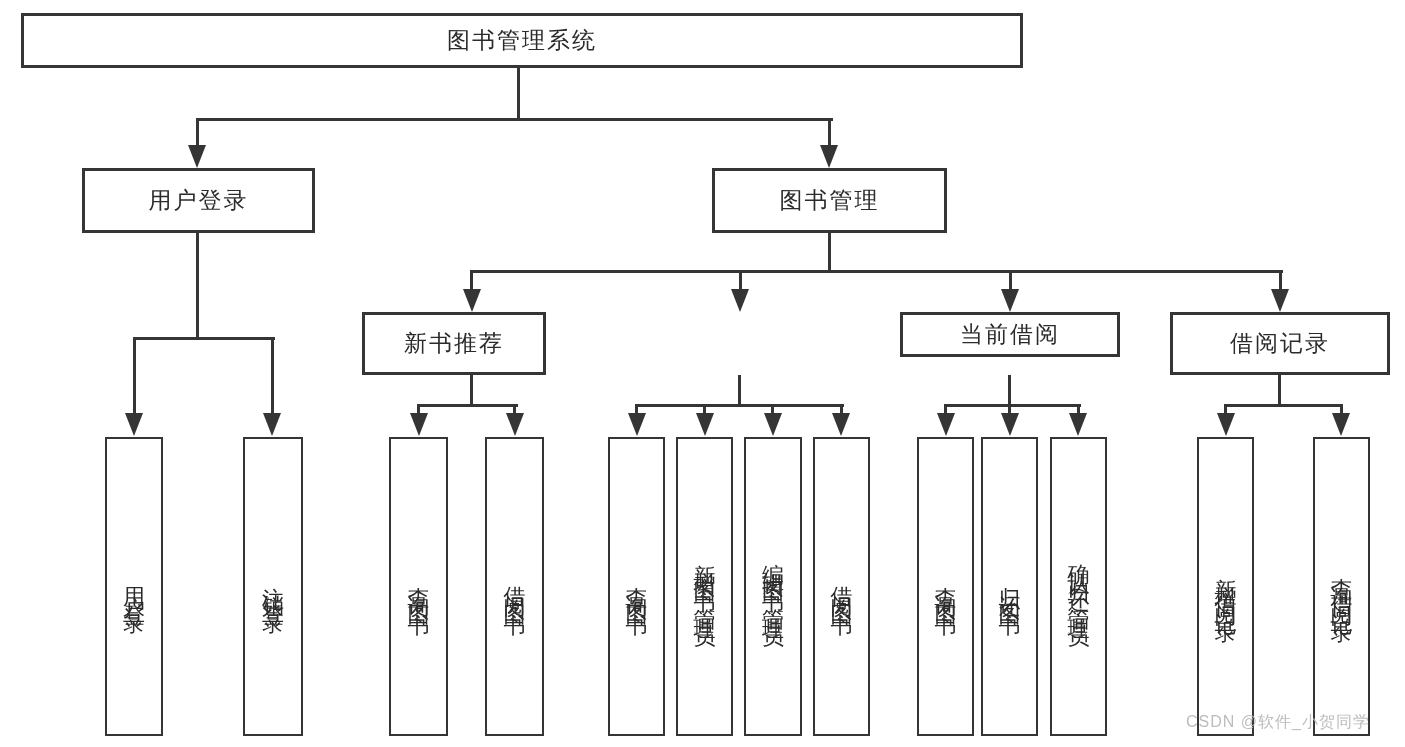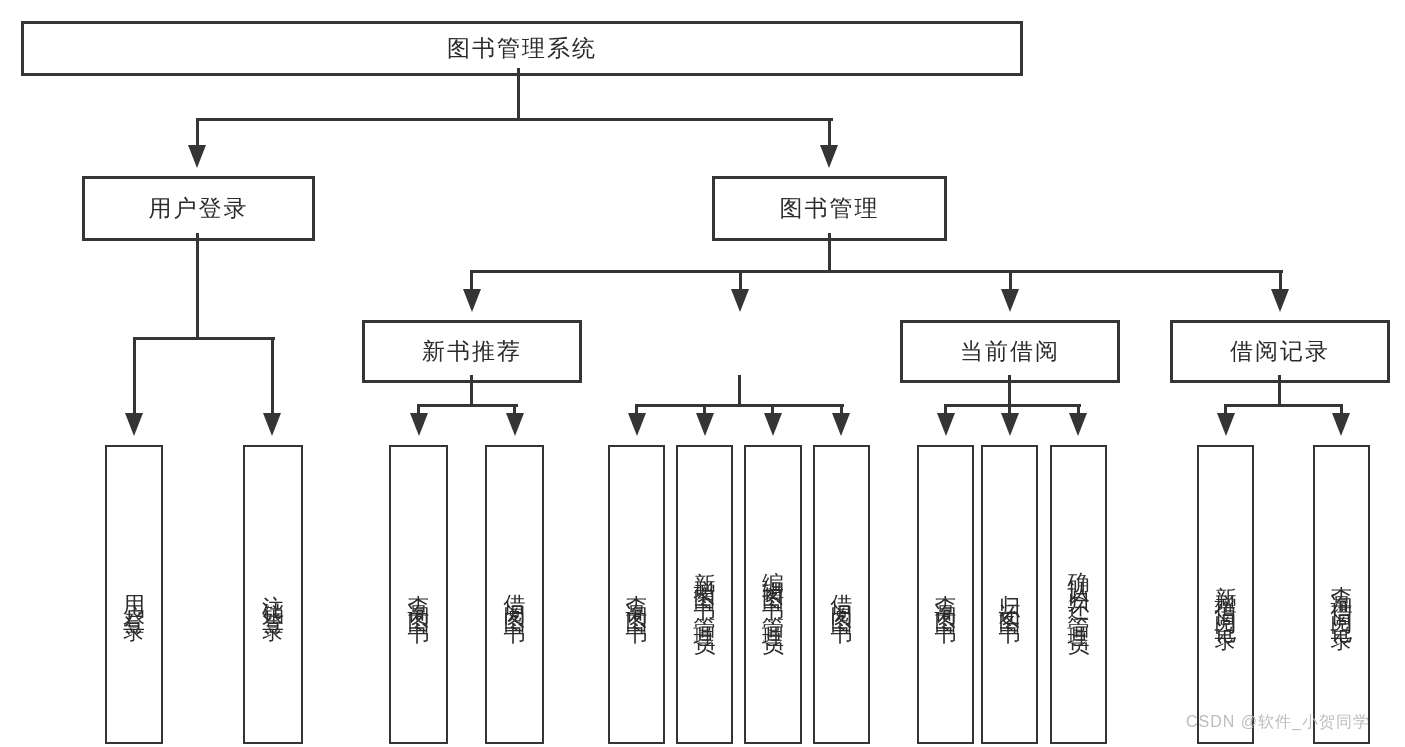--- a/index.html
+++ b/index.html
@@ -14,21 +14,21 @@
   .canvas{
     position:relative;
     width:1405px;height:747px;
     background:var(--bg);
     overflow:hidden;
   }
   .node{
     position:absolute;
     background:#fff;
     border:3px solid var(--line);
-    display:flex;align-items:center;justify-content:center;margin-top:8px;
+    display:flex;align-items:center;justify-content:center;
   }
   .node.leaf{border-width:2px;}
   .h-label{
     font-size:23px;letter-spacing:2px;color:var(--text);
     white-space:nowrap;line-height:1;
   }
   .v-label{
     writing-mode:vertical-rl;
     text-orientation:mixed;
     font-size:22px;letter-spacing:9px;color:var(--text);
@@ -57,24 +57,24 @@
     <span class="h-label">图书管理系统</span>
   </div>
 
   <div class="node" style="left:82px;top:168px;width:233px;height:65px;">
     <span class="h-label">用户登录</span>
   </div>
   <div class="node" style="left:712px;top:168px;width:235px;height:65px;">
     <span class="h-label">图书管理</span>
   </div>
 
-  <div class="node" style="left:362px;top:312px;width:220px;height:63px;">
+  <div class="node" style="left:362px;top:312px;width:184px;height:63px;">
     <span class="h-label">新书推荐</span>
   </div>
-  <div class="node" style="left:900px;top:312px;width:220px;height:63px;">
+  <div class="node" style="left:900px;top:312px;width:220px;height:45px;">
     <span class="h-label">当前借阅</span>
   </div>
   <div class="node" style="left:1170px;top:312px;width:220px;height:63px;">
     <span class="h-label">借阅记录</span>
   </div>
 
   <div class="node leaf" style="left:105px;top:437px;width:58px;height:299px;">
     <span class="v-label">用户登录</span>
   </div>
   <div class="node leaf" style="left:243px;top:437px;width:60px;height:299px;">

